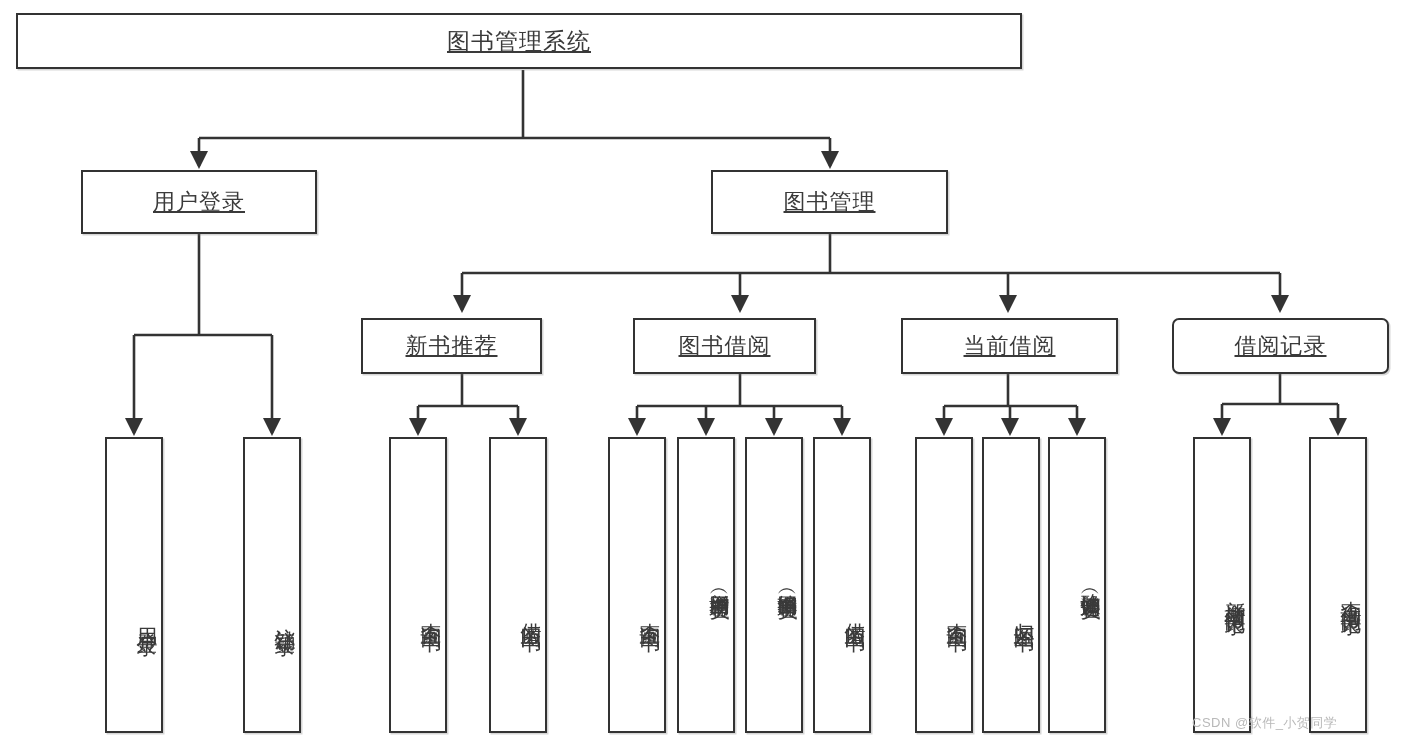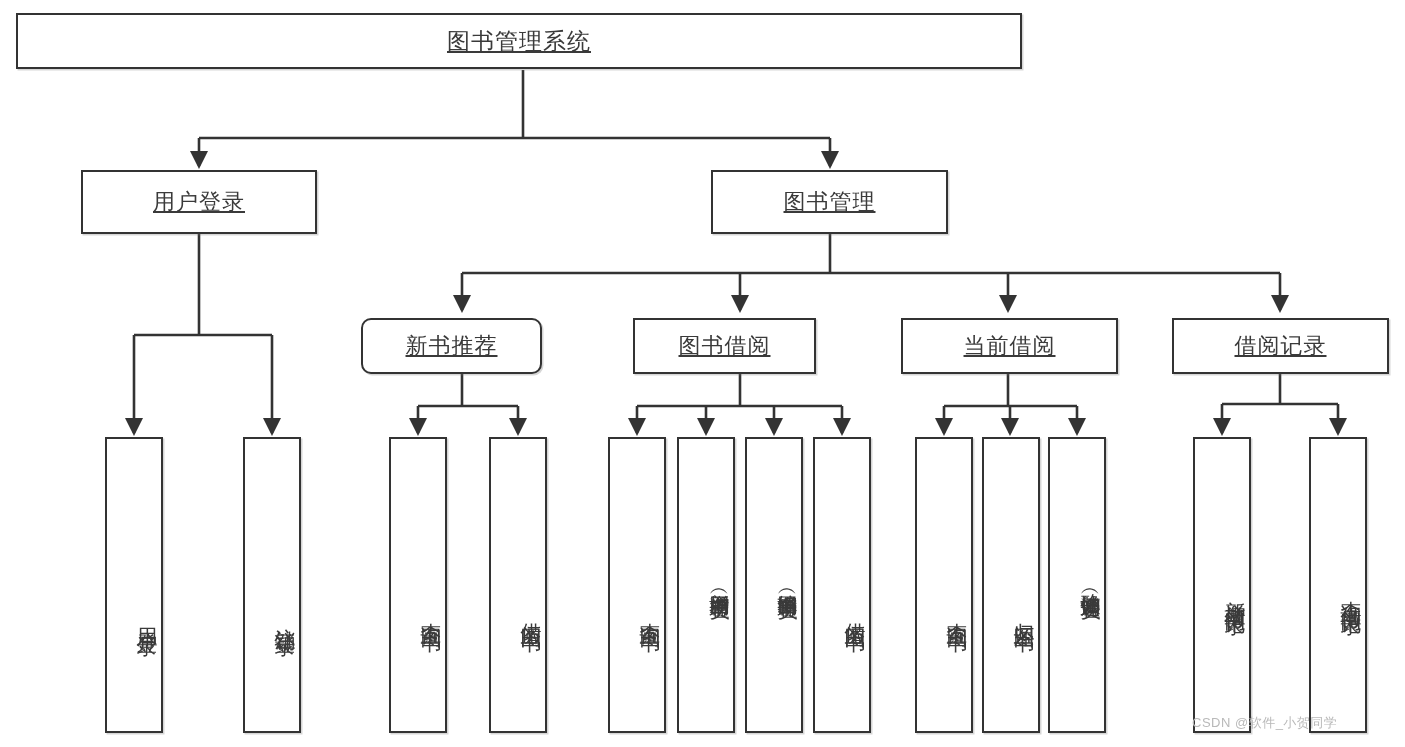--- a/index.html
+++ b/index.html
@@ -126,27 +126,27 @@
       <path d="M 1338 404 L 1338 433" marker-end="url(#arrow)"></path>
     </g>
   </svg>
 
   <div class="node horiz root" style="left:16px; top:13px; width:1006px; height:56px;">图书管理系统</div>
 
   <div class="node horiz" style="left:81px; top:170px; width:236px; height:64px;">用户登录</div>
 
   <div class="node horiz" style="left:711px; top:170px; width:237px; height:64px;">图书管理</div>
 
-  <div class="node horiz" style="left:361px; top:318px; width:181px; height:56px;border-radius:10px;">新书推荐</div>
+  <div class="node horiz" style="left:361px; top:318px; width:181px; height:56px;">新书推荐</div>
 
   <div class="node horiz" style="left:633px; top:318px; width:183px; height:56px;">图书借阅</div>
 
   <div class="node horiz" style="left:901px; top:318px; width:217px; height:56px;text-align:center;">当前借阅</div>
 
-  <div class="node horiz" style="left:1172px; top:318px; width:217px; height:56px;">借阅记录</div>
+  <div class="node horiz" style="left:1172px; top:318px; width:217px; height:56px;border-radius:7px;">借阅记录</div>
 
   <div class="node vert" style="left:105px; top:437px; width:58px; height:296px; padding-top:78px;">用户登录</div>
 
   <div class="node vert" style="left:243px; top:437px; width:58px; height:296px; padding-top:78px;">注销登录</div>
 
   <div class="node vert" style="left:389px; top:437px; width:58px; height:296px; padding-top:68px;">查询图书</div>
 
   <div class="node vert" style="left:489px; top:437px; width:58px; height:296px; padding-top:68px;">借阅图书</div>
 
   <div class="node vert" style="left:608px; top:437px; width:58px; height:296px; padding-top:68px;">查询图书</div>

